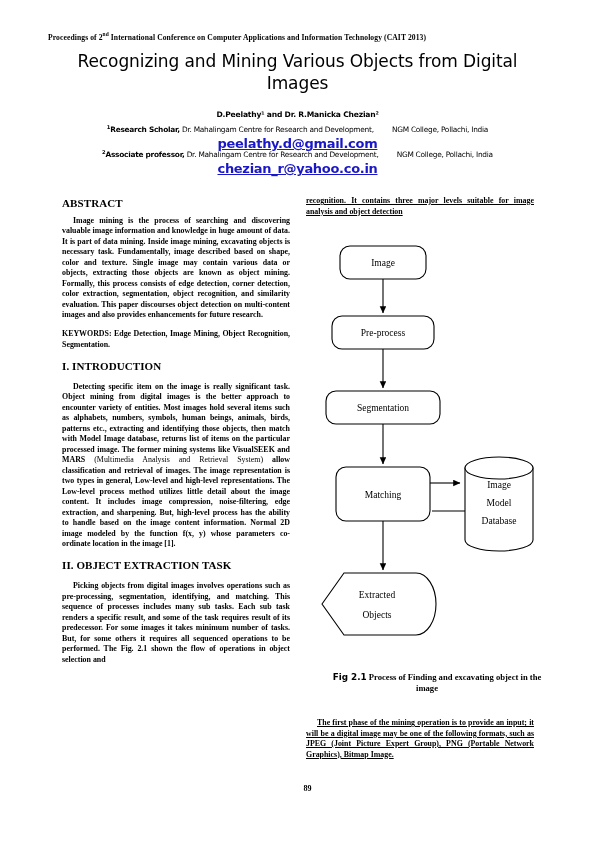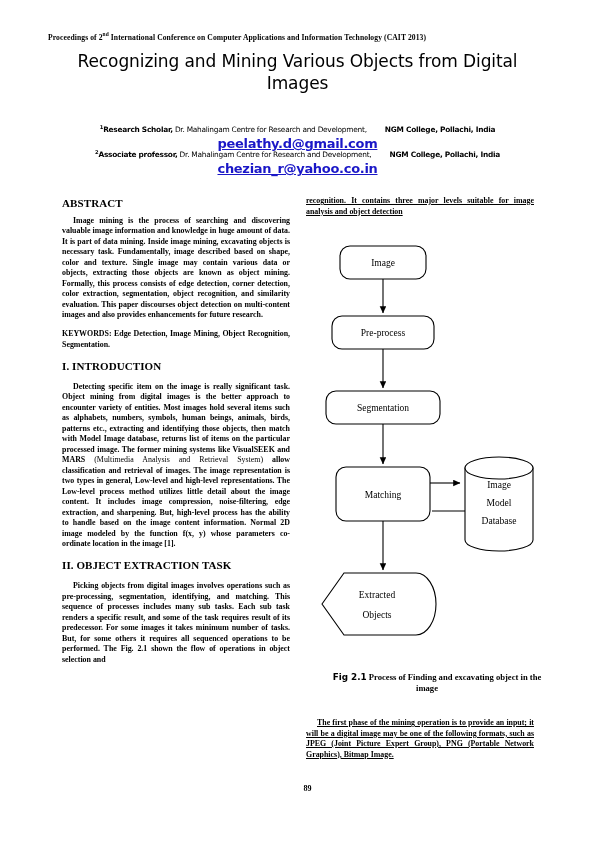--- a/index.html
+++ b/index.html
@@ -67,21 +67,21 @@
     right: 30px;
     text-align: center;
     font-size: 7.4px;
     font-family: "DejaVu Sans", sans-serif;
     letter-spacing: -0.25px;
     line-height: 1.25;
   }
   .affil.one { top: 124px; }
   .affil.two { top: 149px; }
   .affil .role { font-weight: bold; }
-  .affil .inst-b { font-weight: bold; padding-left: 16px; }
+  .affil .inst-b { font-weight: normal; padding-left: 16px; }
   .affil sup { font-size: 5.2px; font-weight: bold; }
 
   .email {
     position: absolute;
     left: 30px;
     right: 30px;
     text-align: center;
     font-size: 13px;
     font-family: "DejaVu Sans", sans-serif;
     font-weight: bold;
@@ -166,20 +166,21 @@
 <body>
 
 <div class="page">
 
   <div class="proceedings">
     <span>Proceedings of 2</span><sup>nd</sup><span> International Conference on Computer Applications and Information Technology (CAIT 2013)</span>
   </div>
 
   <div class="title">Recognizing and Mining Various Objects from Digital Images</div>
 
+  <div class="authors">D.Peelathy¹ and Dr. R.Manicka Chezian²</div>
 
   <div class="affil one">
     <sup>1</sup><span class="role">Research Scholar,</span><span> Dr. Mahalingam Centre for Research and Development, </span><span class="inst-b">NGM College, Pollachi, India</span>
   </div>
   <div class="email one">peelathy.d@gmail.com</div>
 
   <div class="affil two">
     <sup>2</sup><span class="role">Associate professor,</span><span> Dr. Mahalingam Centre for Research and Development, </span><span class="inst-b">NGM College, Pollachi, India</span>
   </div>
   <div class="email two">chezian_r@yahoo.co.in</div>

